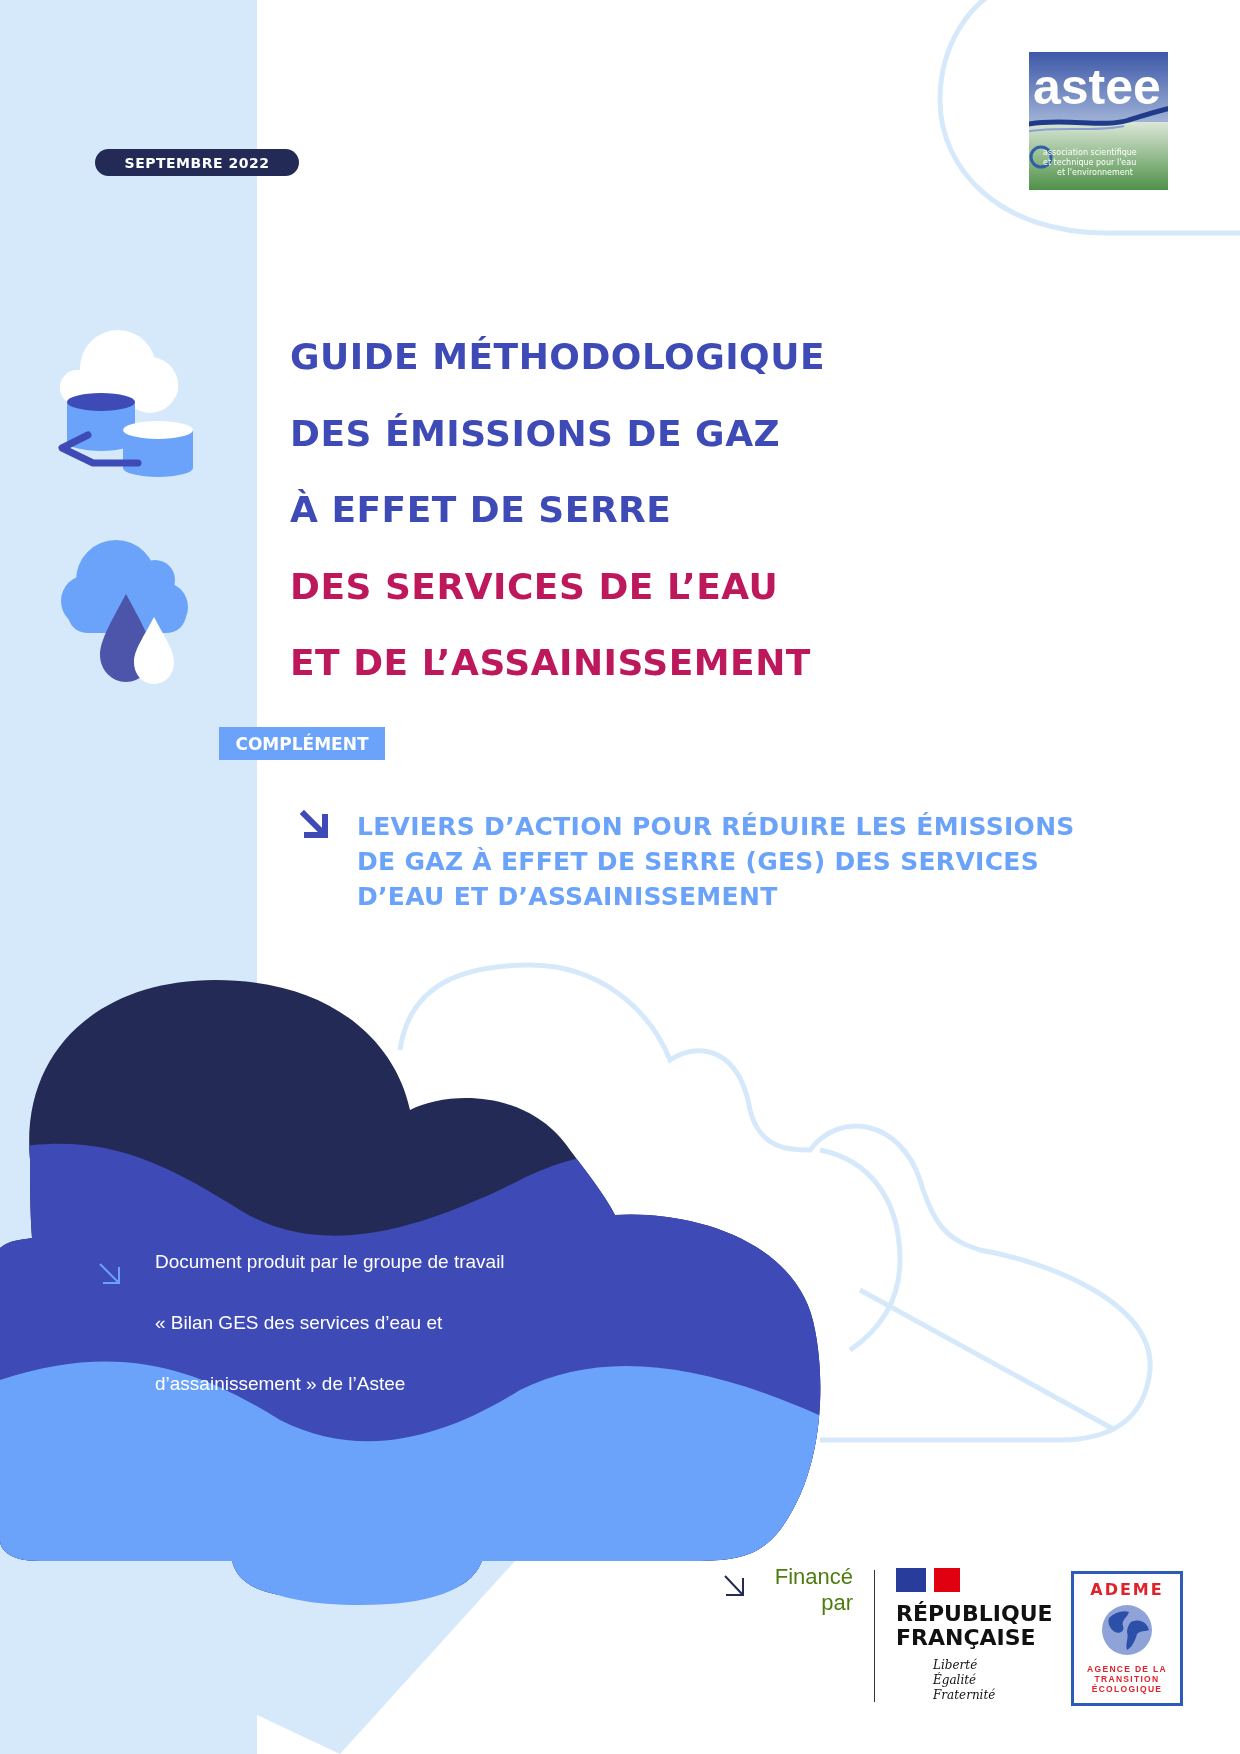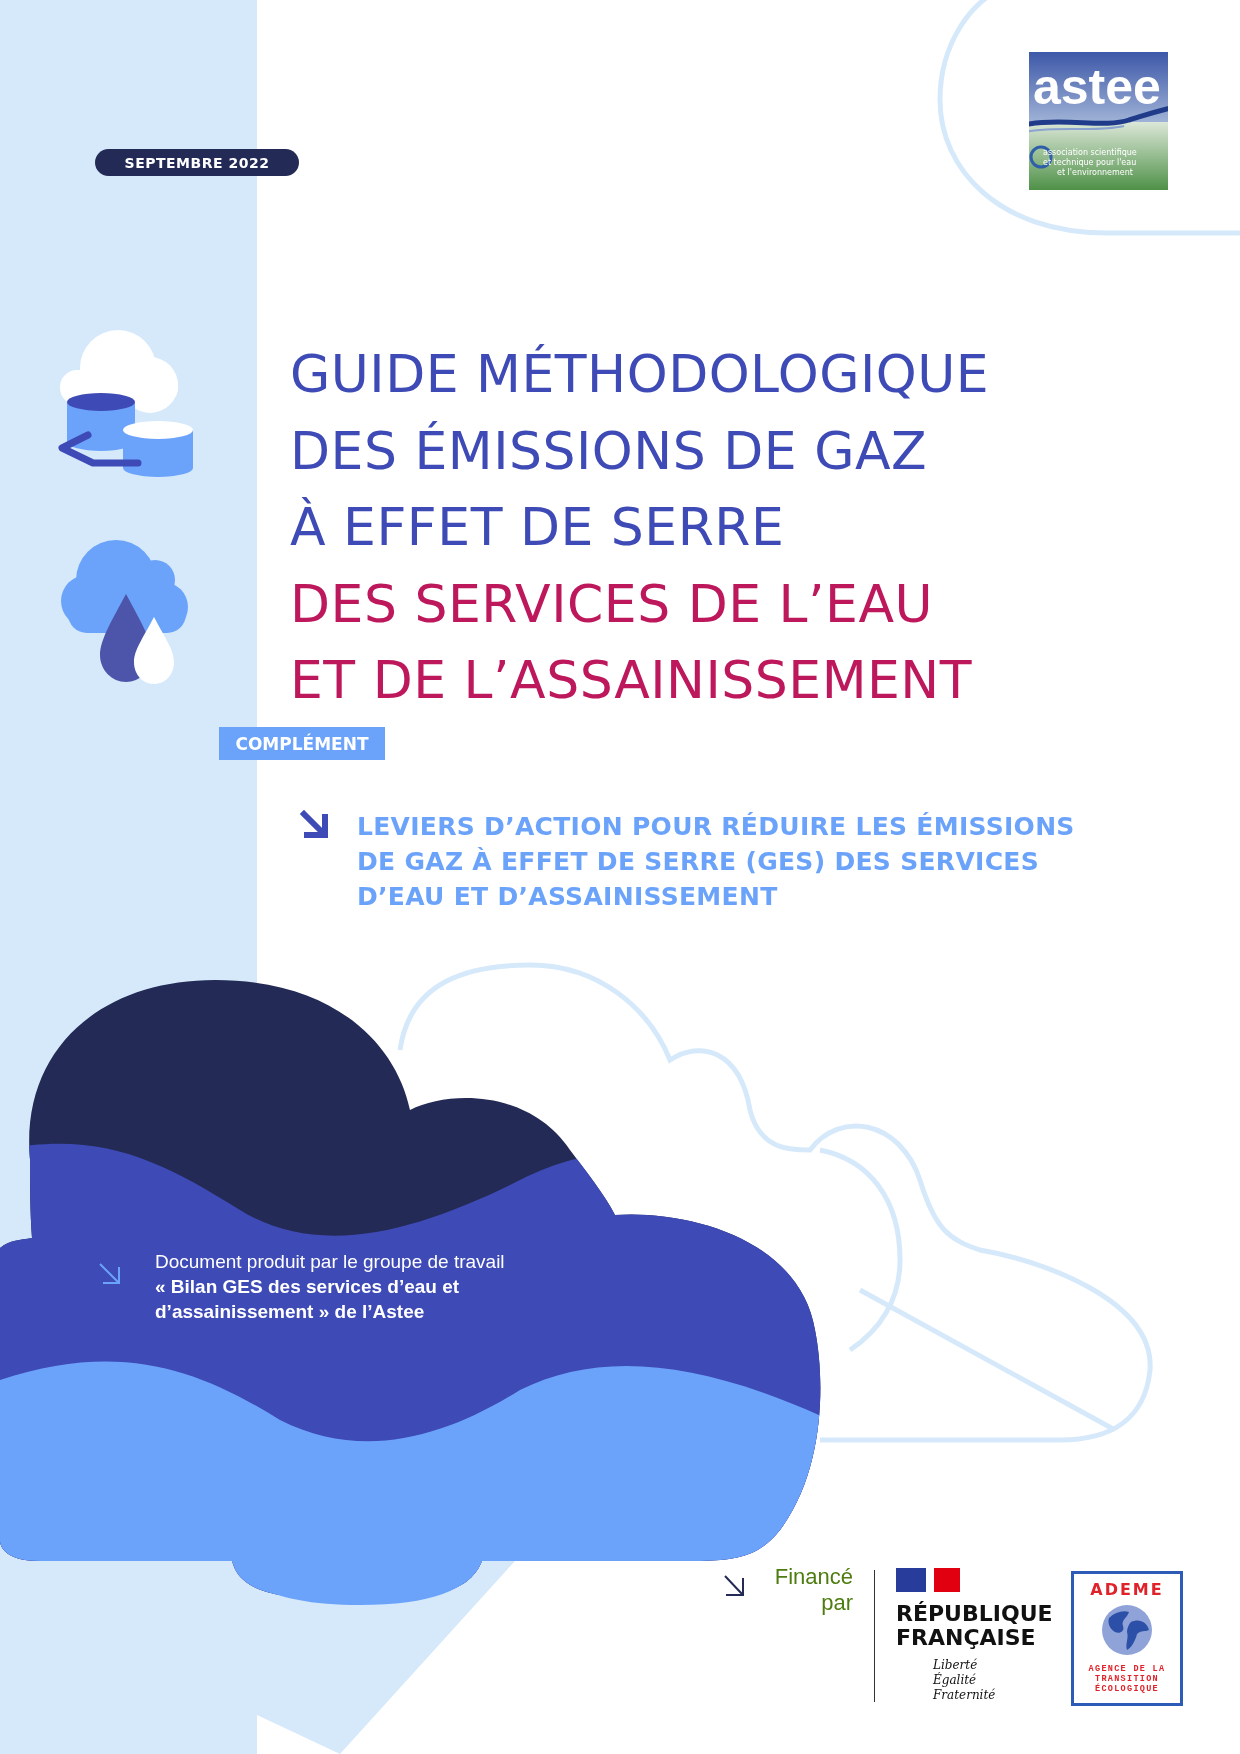--- a/index.html
+++ b/index.html
@@ -1,48 +1,48 @@
 <!DOCTYPE html>
 <html><head>
 <meta charset="utf-8">
 <style>
   html, body { margin:0; padding:0; }
   body { width:1240px; height:1754px; position:relative; overflow:hidden; background:#ffffff; font-family:"Liberation Sans", sans-serif; }
   .stripe { position:absolute; left:0; top:0; width:257px; height:1754px; background:#d6e9fb; }
   .bg-svg { position:absolute; left:0; top:0; width:1240px; height:1754px; }
   .date-pill { position:absolute; left:95px; top:149px; width:204px; height:27px; border-radius:14px; background:#232a56; color:#fff; font-family:"DejaVu Sans", sans-serif; font-weight:bold; font-size:14px; letter-spacing:0.5px; display:flex; align-items:center; justify-content:center; }
   .logo-astee { position:absolute; left:1029px; top:52px; width:139px; height:138px; }
-  .title { position:absolute; left:290px; top:336px; font-family:"DejaVu Sans", sans-serif; font-weight:normal; font-size:52px; line-height:76.5px; letter-spacing:0.5px; white-space:nowrap; }
+  .title { position:absolute; left:290px; top:319px; font-family:"DejaVu Sans", sans-serif; font-weight:bold; font-size:36px; line-height:76.5px; letter-spacing:0.5px; white-space:nowrap; }
   .title .dark { color:#3e4ab5; display:block; }
   .title .light { color:#be185d; display:block; }
   .badge { position:absolute; left:219px; top:727px; width:166px; height:33px; background:#6ba3fb; color:#fff; font-family:"DejaVu Sans", sans-serif; font-weight:bold; font-size:17px; display:flex; align-items:center; justify-content:center; }
   .subtitle-arrow { position:absolute; left:300px; top:810px; width:30px; height:30px; }
   .subtitle { position:absolute; left:357px; top:809px; color:#6ba3fb; font-family:"DejaVu Sans", sans-serif; font-weight:bold; font-size:25px; line-height:35px; letter-spacing:0.3px; white-space:nowrap; }
   .subtitle span { display:block; }
   .credit-arrow { position:absolute; left:98px; top:1262px; width:24px; height:24px; }
   .credit { position:absolute; left:155px; top:1249px; color:#fff; font-size:19px; line-height:25px; white-space:nowrap; }
   .credit span { display:block; }
-  .credit .b { font-weight:bold; }
+  .credit .b { font-weight:normal;margin-top:36px; }
   .fin-arrow { position:absolute; left:723px; top:1574px; width:22px; height:24px; }
   .fin-text { position:absolute; left:740px; top:1564px; width:113px; text-align:right; color:#4d7c0f; font-size:22px; line-height:26px; }
   .fin-text span { display:block; }
   .divider { position:absolute; left:874px; top:1570px; width:1px; height:132px; background:#333; }
   .rf { position:absolute; left:896px; top:1568px; }
   .rf-flag { display:flex; width:64px; height:24px; }
   .rf-flag .b { width:30px; background:#283c9c; }
   .rf-flag .w { width:8px; background:#fff; }
   .rf-flag .r { width:26px; background:#e1000f; }
   .rf-name { font-family:"DejaVu Sans", sans-serif; font-weight:bold; font-size:22px; line-height:24px; color:#111; margin-top:10px; }
   .rf-name span { display:block; }
   .rf-motto { font-family:"DejaVu Serif", serif; font-style:italic; font-size:12px; line-height:15px; color:#111; margin-top:8px;margin-left:37px; }
   .rf-motto span { display:block; }
   .ademe { position:absolute; left:1071px; top:1571px; width:106px; height:129px; border:3px solid #2c5bb8; background:#fff; }
   .ademe-name { text-align:center; color:#e0222a; font-family:"DejaVu Sans", sans-serif; font-weight:bold; font-size:16px; letter-spacing:2px; margin-top:6px; }
   .ademe-globe { display:block; margin:5px auto 0; width:52px; height:52px; }
-  .ademe-sub { text-align:center; color:#e0222a; font-family:Liberation Mono, monospace; font-weight:bold; font-size:8.5px; line-height:10px; letter-spacing:1.3px; margin-top:8px; }
+  .ademe-sub { text-align:center; color:#e0222a; font-family:Liberation Sans, sans-serif; font-weight:bold; font-size:8.5px; line-height:10px; letter-spacing:1.3px; margin-top:8px; }
   .ademe-sub span { display:block; }
 </style>
 </head>
 <body>
 
 <div class="stripe"></div>
 
 <svg class="bg-svg" viewBox="0 0 1240 1754">
 
   <path d="M1240 233 L1107 233 C1000 233 940 170 940 100 C940 40 975 0 1000 -10" fill="none" stroke="#d6e9fb" stroke-width="5"></path>

